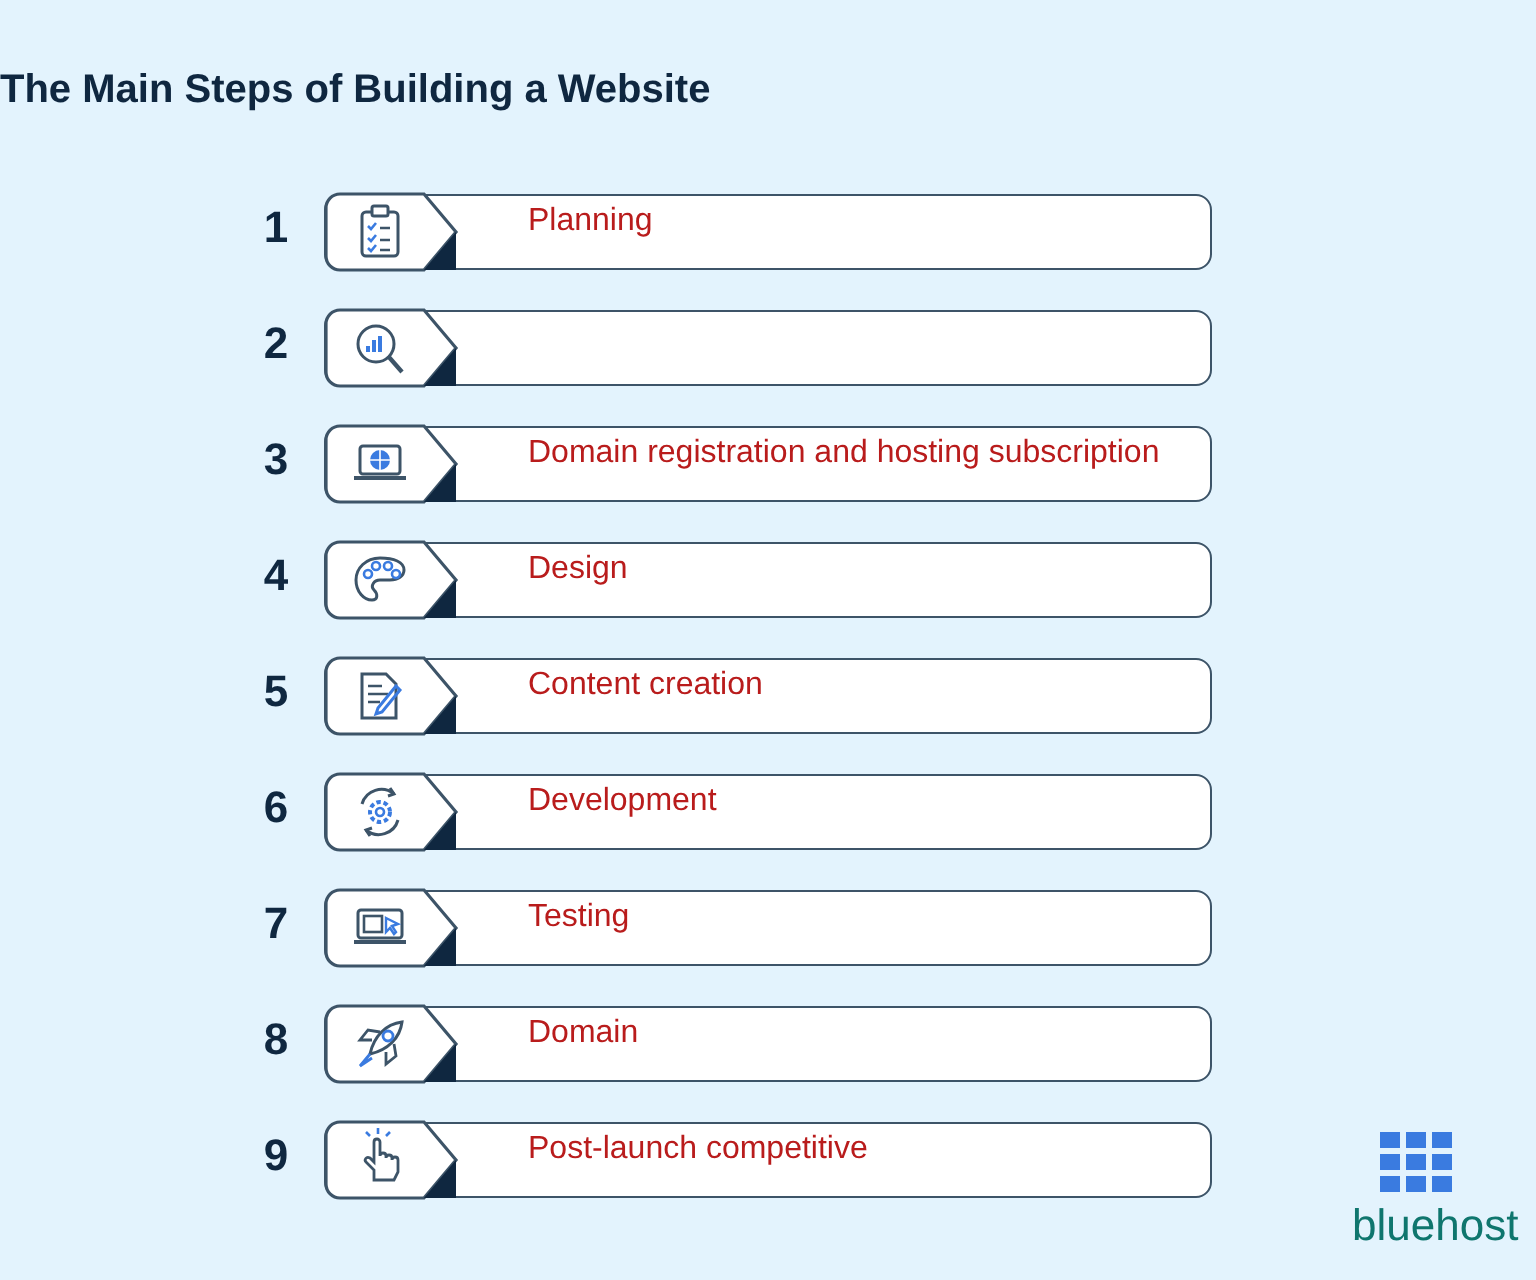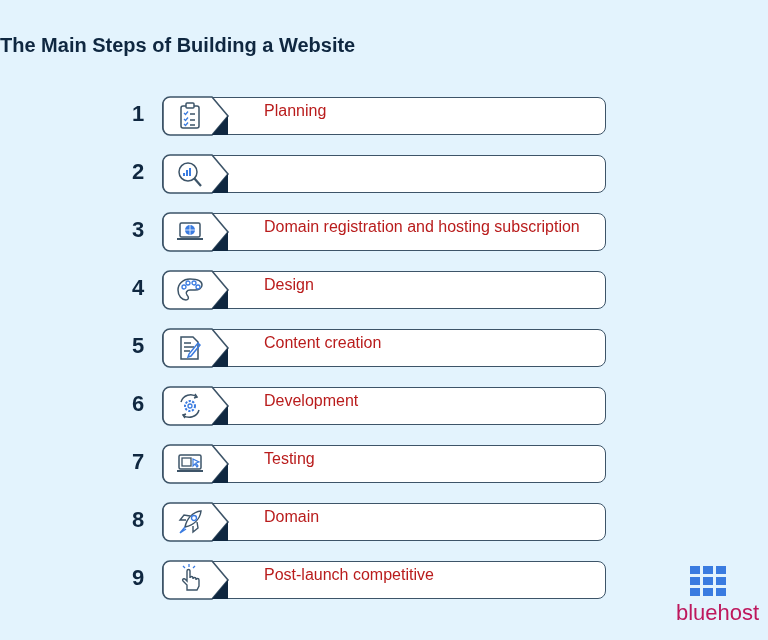--- a/index.html
+++ b/index.html
@@ -4,21 +4,21 @@
 <style>
   html,body{margin:0;padding:0;}
   body{width:768px;height:640px;background:#e3f3fd;position:relative;overflow:hidden;font-family:"Liberation Sans",sans-serif;color:#0f2740;}
   .title{position:absolute;left:0;right:0;top:34px;text-align:left;font-weight:bold;font-size:20px;color:#0f2740;}
   .row{position:absolute;left:126px;width:480px;height:38px;}
   .num{position:absolute;left:0;top:4px;width:24px;font-size:22px;font-weight:bold;color:#0f2740;text-align:center;}
   .box{position:absolute;left:36px;top:0;width:442px;height:36px;background:#fff;border:1.6px solid #3d5468;border-radius:8px;}
   .label{position:absolute;left:110px;top:5px;font-size:16px;color:#b91c1c;white-space:nowrap;margin-left:28px;}
   .tag{position:absolute;left:36px;top:-1px;width:80px;height:40px;}
   .logo{position:absolute;left:690px;top:566px;}
-  .logo-text{position:absolute;left:676px;top:600px;font-size:22px;color:#be185d;}
+  .logo-text{position:absolute;left:676px;top:600px;font-size:22px;color:#0f766e;}
 </style>
 </head>
 <body>
 
 <div class="title">The Main Steps of Building a Website</div>
 
 <div id="rows">
     <div class="row" style="top: 97px;">
       <div class="num">1</div>
     <div class="box"></div>

